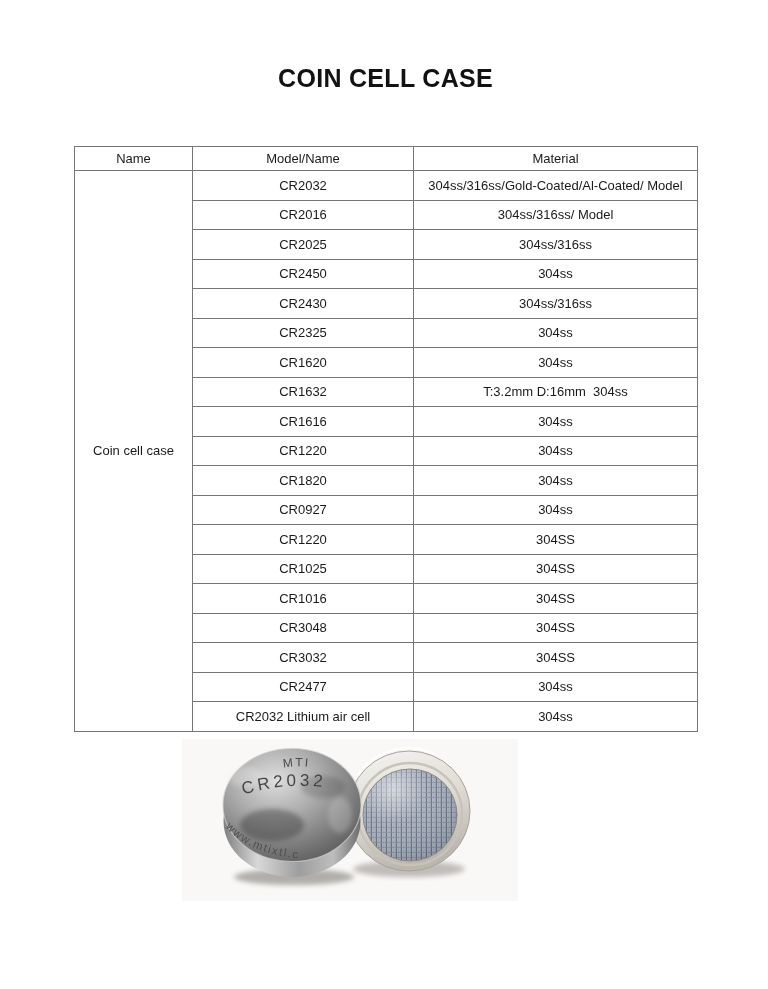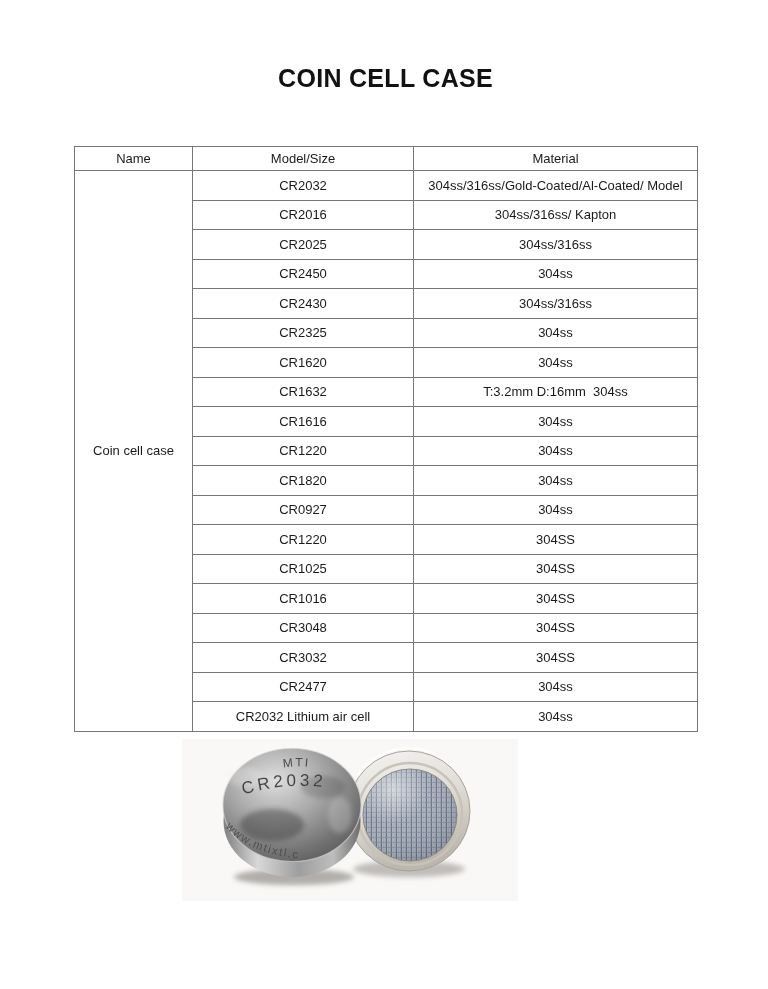--- a/index.html
+++ b/index.html
@@ -40,33 +40,33 @@
 
 <table class="spec">
   <colgroup>
     <col class="c-name">
       <col class="c-model">
       <col class="c-material">
   </colgroup>
   <thead>
     <tr>
       <th>Name</th>
-      <th>Model/Size</th>
+      <th>Model/Name</th>
       <th>Material</th>
     </tr>
   </thead>
   <tbody>
       <tr>
         <td rowspan="19">Coin cell case</td>
         <td>CR2032</td>
         <td class="material-cell">304ss/316ss/Gold-Coated/Al-Coated/ Model</td>
       </tr>
       <tr>
         <td>CR2016</td>
-        <td class="material-cell">304ss/316ss/ Kapton</td>
+        <td class="material-cell">304ss/316ss/ Model</td>
       </tr>
       <tr>
         <td>CR2025</td>
         <td class="material-cell">304ss/316ss</td>
       </tr>
       <tr>
         <td>CR2450</td>
         <td class="material-cell">304ss</td>
       </tr>
       <tr>

